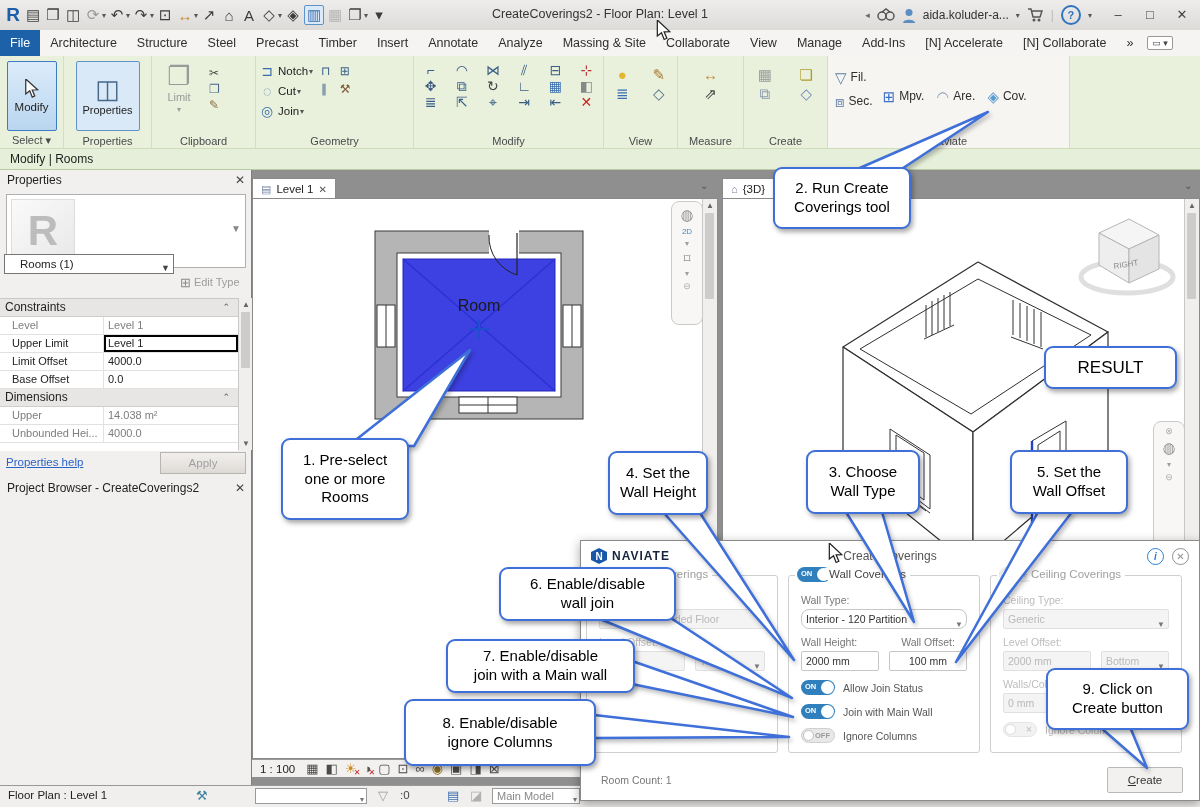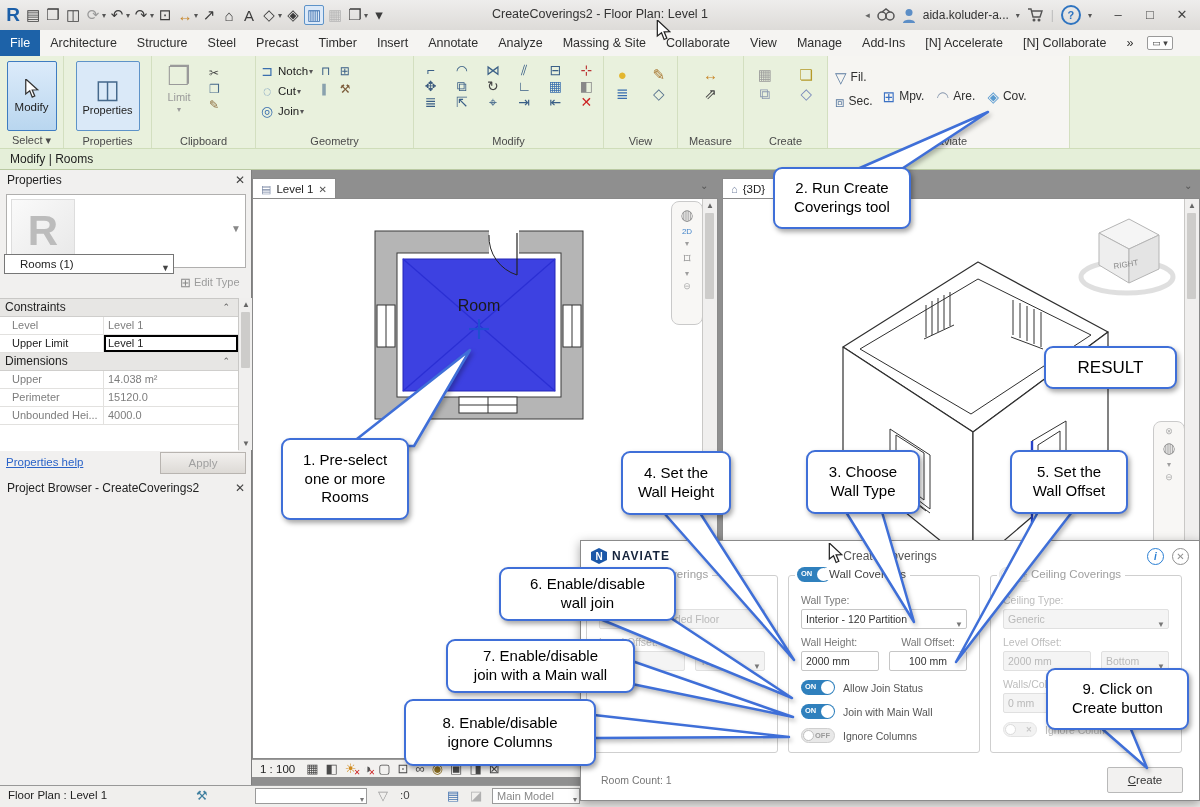--- a/index.html
+++ b/index.html
@@ -139,21 +139,21 @@
   #create-btn{position:absolute;right:16px;top:226px;width:76px;height:26px;background:#f2f1f0;border:1px solid #b9b9b9;border-radius:2px;font-size:11.5px;color:#333;text-align:center;line-height:24px;box-sizing:border-box;}
   #create-btn::first-letter{text-decoration:underline;}
   
   #tails{left:0;top:0;width:1200px;height:807px;z-index:39;pointer-events:none;filter:drop-shadow(2px 3px 2px rgba(0,0,0,.25));}
   .callout{position:absolute;z-index:41;background:#fff;border:2.5px solid #3f6fd8;border-radius:9px;
            box-shadow:2px 3px 5px rgba(0,0,0,.35);display:flex;align-items:center;justify-content:center;
            text-align:center;font-size:15px;color:#000;white-space:pre-line;line-height:1.25;box-sizing:border-box;}
   .co1{left:281px;top:438px;width:128px;height:82px;}
   .co2{left:773px;top:167px;width:138px;height:62px;}
   .co3{left:806px;top:450px;width:114px;height:64px;}
-  .co4{left:621px;top:451px;width:110px;height:64px;}
+  .co4{left:608px;top:451px;width:100px;height:64px;}
   .co5{left:1010px;top:450px;width:118px;height:64px;}
   .co6{left:499px;top:567px;width:177px;height:54px;}
   .co7{left:446px;top:639px;width:189px;height:54px;}
   .co8{left:404px;top:699px;width:192px;height:67px;}
   .co9{left:1046px;top:668px;width:143px;height:62px;}
   .cores{left:1044px;top:346px;width:133px;height:43px;font-size:17px;}
   .cursor{position:absolute;z-index:50;pointer-events:none;}
 </style>
 </head>
 <body>
@@ -413,31 +413,35 @@
         <span class="chev">⌃</span>
       </div>
       <div class="prow">
         <span class="pl ro">Level</span>
         <span class="pv ro">Level 1</span>
       </div>
       <div class="prow">
         <span class="pl">Upper Limit</span>
         <span class="pv selcell">Level 1</span>
       </div>
+      <div class="prow">
+        <span class="pl">Limit Offset</span>
+        <span class="pv">4000.0</span>
+      </div>
+      <div class="prow">
+        <span class="pl">Base Offset</span>
+        <span class="pv">0.0</span>
+      </div>
       <div class="prow section">
         <span class="pl">Dimensions</span>
         <span class="chev">⌃</span>
       </div>
       <div class="prow">
         <span class="pl ro">Upper</span>
         <span class="pv ro">14.038 m²</span>
-      </div>
-      <div class="prow">
-        <span class="pl ro">Perimeter</span>
-        <span class="pv ro">15120.0</span>
       </div>
       <div class="prow">
         <span class="pl ro">Unbounded Hei...</span>
         <span class="pv ro">4000.0</span>
       </div>
     </div>
   <div class="vscroll" style="left:238px;top:128px;width:14px;height:152px;">
     <span class="ar" style="top:2px;">▲</span>
     <div class="thumb" style="top:14px;height:56px;"></div>
     <span class="ar" style="bottom:2px;">▼</span>
@@ -621,21 +625,21 @@
         <span>Top</span>
         <span class="dda">▼</span>
       </div>
     </div>
   </div>
 
   <div id="fs-wall" class="fieldset">
     <span class="leg-toggle"><span class="toggle on"><span class="knob"></span><span class="tlabel">ON</span></span></span>
     <span class="legend on">Wall Coverings</span>
     <div class="dlabel" style="margin-top:2px;">Wall Type:</div>
-    <div class="dinput dselect" style="width:166px;">
+    <div class="dinput dselect" style="width:166px;border-radius:8px;">
       <span>Interior - 120 Partition</span>
       <span class="dda">▼</span>
     </div>
     <div class="frow">
       <div style="width:80px;">
         <div class="dlabel">Wall Height:</div>
         <div class="dinput" style="width:78px;">2000 mm</div>
       </div>
       <div style="width:80px;text-align:center;">
         <div class="dlabel">Wall Offset:</div>

